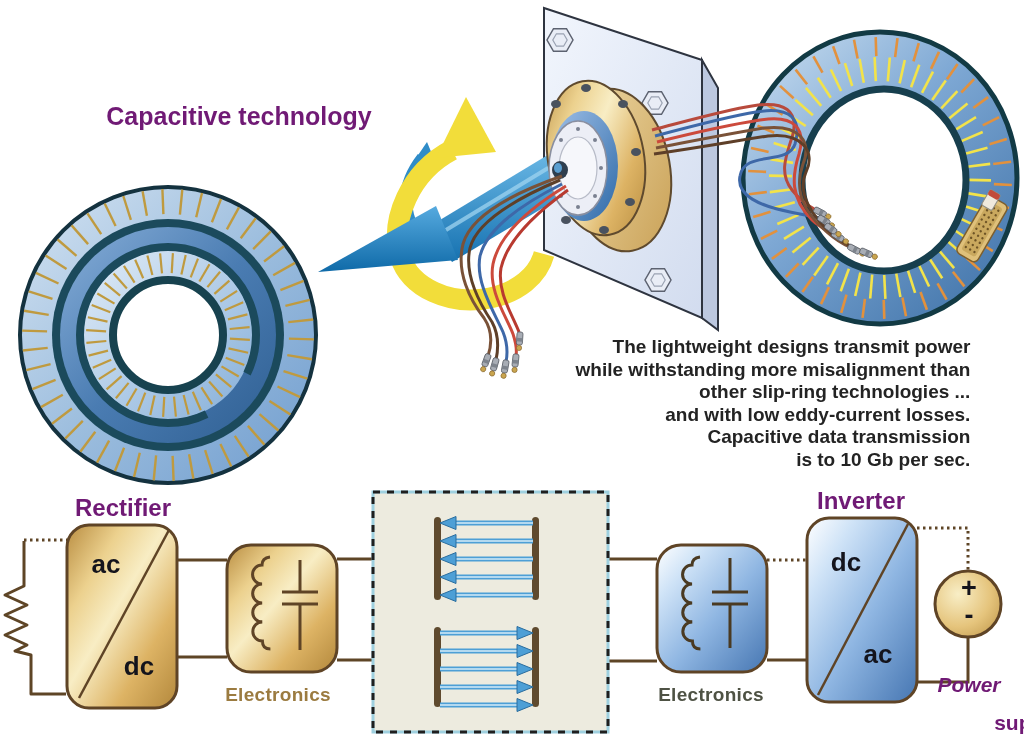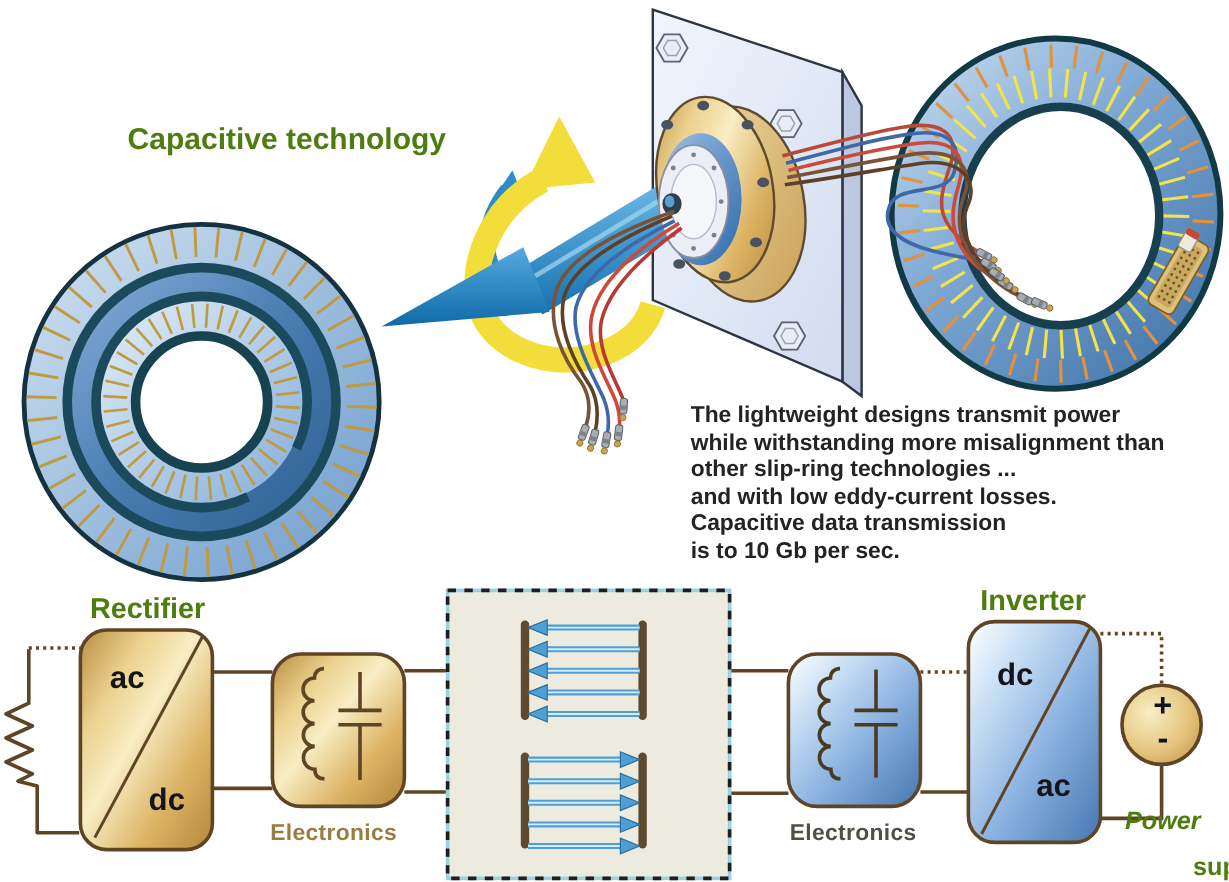--- a/index.html
+++ b/index.html
@@ -1,28 +1,28 @@
 <!DOCTYPE html>
 <html><head>
 <meta charset="utf-8">
 <style>
   html,body{margin:0;padding:0;background:#fff;}
   #stage{position:relative;width:1024px;height:735px;background:#ffffff;overflow:hidden;
          font-family:"Liberation Sans",sans-serif;}
   #art{position:absolute;left:0;top:0;}
-  .lbl{position:absolute;transform:translateX(-50%);font-weight:700;color:#4d7c0f;
+  .lbl{position:absolute;transform:translateX(-50%);font-weight:700;color:#701a75;
        white-space:nowrap;line-height:1.05;}
   .title{font-size:25px;}
   .boxlbl{font-size:24px;}
   .smlbl{font-size:19px;letter-spacing:.3px;}
   .acdc{font-size:26px;font-weight:700;color:#14141c;}
   .sign{font-size:27px;font-weight:700;color:#14141c;}
   .pslbl{font-size:21px;}
   #desc{position:absolute;left:773px;top:336px;transform:translateX(-50%);
-        text-align:left;font-weight:700;font-size:19px;line-height:22.5px;color:#232323;
+        text-align:right;font-weight:700;font-size:19px;line-height:22.5px;color:#232323;
         white-space:nowrap;}
 </style>
 </head>
 <body>
 
 <div id="stage">
 
 <svg id="art" width="1024" height="735" viewBox="0 0 1024 735">
   <defs>
     <linearGradient id="goldBox" x1="0" y1="0" x2="1" y2="1">

